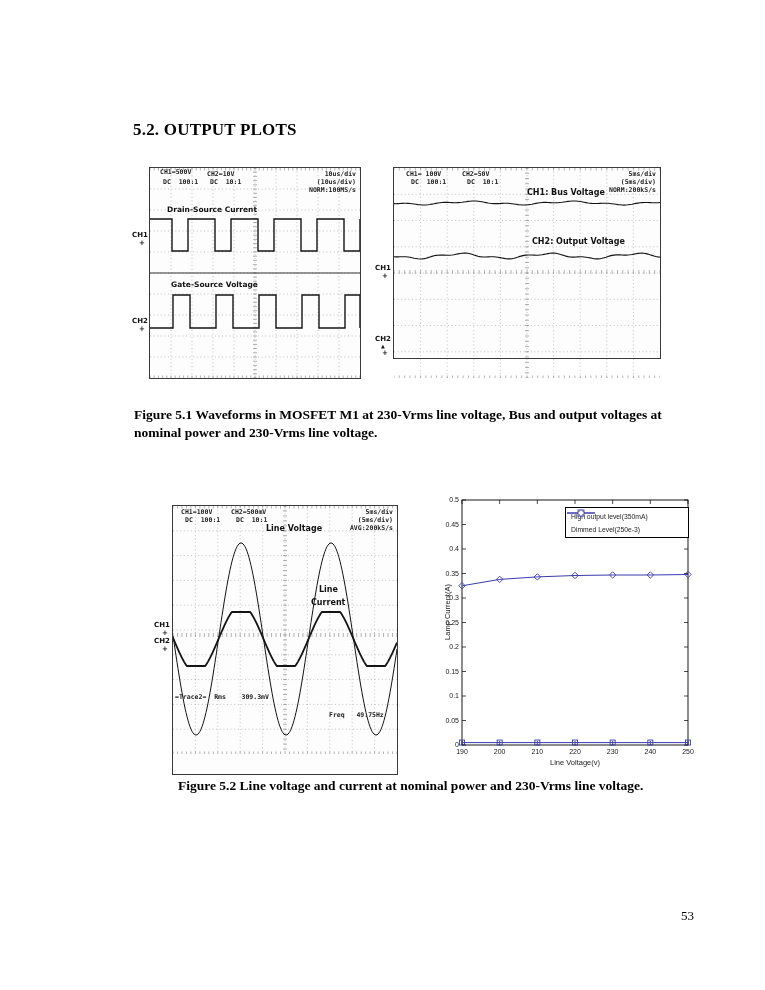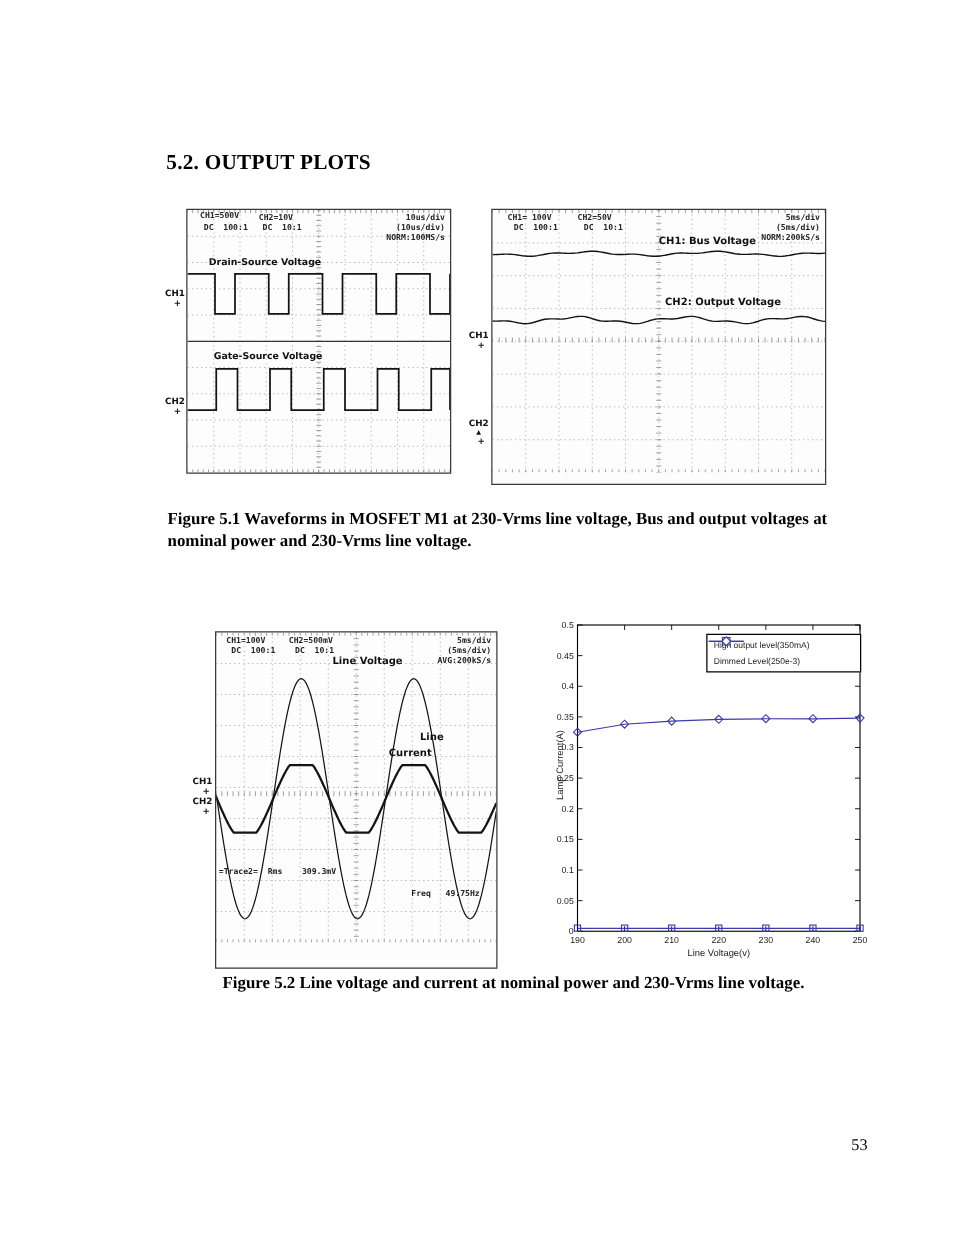--- a/index.html
+++ b/index.html
@@ -204,29 +204,29 @@
       <path d="M0 51 L22 51 L22 83 L38 83 L38 51 L65 51 L65 83 L81 83 L81 51 L108 51 L108 83 L124 83 L124 51 L151 51 L151 83 L167 83 L167 51 L194 51 L194 83 L210 83 L210 51 L210 51" fill="none" stroke="#141414" stroke-width="1.4"></path>
       <path d="M0 160 L23 160 L23 127 L40 127 L40 160 L66 160 L66 127 L83 127 L83 160 L109 160 L109 127 L126 127 L126 160 L152 160 L152 127 L169 127 L169 160 L195 160 L195 127 L210 127 L210 160 L210 160" fill="none" stroke="#141414" stroke-width="1.4"></path>
     </svg>
   <div class="sct" style="left:10px;top:1px">CH1=500V</div>
   <div class="sct" style="left:13px;top:11px">DC  100:1</div>
   <div class="sct" style="left:57px;top:3px">CH2=10V</div>
   <div class="sct" style="left:60px;top:11px">DC  10:1</div>
   <div class="sct r" style="right:4px;top:3px">10us/div</div>
   <div class="sct r" style="right:4px;top:11px">(10us/div)</div>
   <div class="sct r" style="right:4px;top:19px">NORM:100MS/s</div>
-  <div class="tl" style="left:17px;top:38px">Drain-Source Voltage</div>
+  <div class="tl" style="left:17px;top:38px">Drain-Source Current</div>
   <div class="tl" style="left:21px;top:113px">Gate-Source Voltage</div>
   <div class="chm" style="left:-18px;top:64px">CH1</div>
   <div class="chm" style="left:-11px;top:72px">+</div>
   <div class="chm" style="left:-18px;top:150px">CH2</div>
   <div class="chm" style="left:-11px;top:158px">+</div>
 </div>
 
-<div class="scope" style="left:393px;top:167px;width:268px;height:221px">
+<div class="scope" style="left:393px;top:167px;width:268px;height:192px">
   <svg id="scope2-svg" width="266" height="210">
       <line x1="26.6" y1="0" x2="26.6" y2="210" stroke="#9c9c9c" stroke-width="0.6" stroke-dasharray="1 2.6"></line>
       <line x1="53.2" y1="0" x2="53.2" y2="210" stroke="#9c9c9c" stroke-width="0.6" stroke-dasharray="1 2.6"></line>
       <line x1="79.8" y1="0" x2="79.8" y2="210" stroke="#9c9c9c" stroke-width="0.6" stroke-dasharray="1 2.6"></line>
       <line x1="106.4" y1="0" x2="106.4" y2="210" stroke="#9c9c9c" stroke-width="0.6" stroke-dasharray="1 2.6"></line>
       <line x1="133.0" y1="0" x2="133.0" y2="210" stroke="#9c9c9c" stroke-width="0.6" stroke-dasharray="1 2.6"></line>
       <line x1="159.6" y1="0" x2="159.6" y2="210" stroke="#9c9c9c" stroke-width="0.6" stroke-dasharray="1 2.6"></line>
       <line x1="186.2" y1="0" x2="186.2" y2="210" stroke="#9c9c9c" stroke-width="0.6" stroke-dasharray="1 2.6"></line>
       <line x1="212.8" y1="0" x2="212.8" y2="210" stroke="#9c9c9c" stroke-width="0.6" stroke-dasharray="1 2.6"></line>
       <line x1="239.4" y1="0" x2="239.4" y2="210" stroke="#9c9c9c" stroke-width="0.6" stroke-dasharray="1 2.6"></line>
@@ -679,21 +679,21 @@
       <polyline points="0,131.8 1,134.2 2,136.5 3,138.9 4,141.2 5,143.4 6,145.6 7,147.8 8,149.9 9,151.9 10,153.8 11,155.6 12,157.3 13,158.9 14,160.0 15,160.0 16,160.0 17,160.0 18,160.0 19,160.0 20,160.0 21,160.0 22,160.0 23,160.0 24,160.0 25,160.0 26,160.0 27,160.0 28,160.0 29,160.0 30,160.0 31,160.0 32,160.0 33,158.9 34,157.3 35,155.6 36,153.8 37,151.9 38,149.9 39,147.8 40,145.6 41,143.4 42,141.2 43,138.9 44,136.5 45,134.2 46,131.8 47,129.5 48,127.1 49,124.8 50,122.6 51,120.4 52,118.2 53,116.1 54,114.1 55,112.2 56,110.4 57,108.7 58,107.1 59,106.0 60,106.0 61,106.0 62,106.0 63,106.0 64,106.0 65,106.0 66,106.0 67,106.0 68,106.0 69,106.0 70,106.0 71,106.0 72,106.0 73,106.0 74,106.0 75,106.0 76,106.0 77,106.0 78,107.1 79,108.7 80,110.4 81,112.2 82,114.1 83,116.1 84,118.2 85,120.4 86,122.6 87,124.8 88,127.1 89,129.5 90,131.8 91,134.2 92,136.5 93,138.9 94,141.2 95,143.4 96,145.6 97,147.8 98,149.9 99,151.9 100,153.8 101,155.6 102,157.3 103,158.9 104,160.0 105,160.0 106,160.0 107,160.0 108,160.0 109,160.0 110,160.0 111,160.0 112,160.0 113,160.0 114,160.0 115,160.0 116,160.0 117,160.0 118,160.0 119,160.0 120,160.0 121,160.0 122,160.0 123,158.9 124,157.3 125,155.6 126,153.8 127,151.9 128,149.9 129,147.8 130,145.6 131,143.4 132,141.2 133,138.9 134,136.5 135,134.2 136,131.8 137,129.5 138,127.1 139,124.8 140,122.6 141,120.4 142,118.2 143,116.1 144,114.1 145,112.2 146,110.4 147,108.7 148,107.1 149,106.0 150,106.0 151,106.0 152,106.0 153,106.0 154,106.0 155,106.0 156,106.0 157,106.0 158,106.0 159,106.0 160,106.0 161,106.0 162,106.0 163,106.0 164,106.0 165,106.0 166,106.0 167,106.0 168,107.1 169,108.7 170,110.4 171,112.2 172,114.1 173,116.1 174,118.2 175,120.4 176,122.6 177,124.8 178,127.1 179,129.5 180,131.8 181,134.2 182,136.5 183,138.9 184,141.2 185,143.4 186,145.6 187,147.8 188,149.9 189,151.9 190,153.8 191,155.6 192,157.3 193,158.9 194,160.0 195,160.0 196,160.0 197,160.0 198,160.0 199,160.0 200,160.0 201,160.0 202,160.0 203,160.0 204,160.0 205,160.0 206,160.0 207,160.0 208,160.0 209,160.0 210,160.0 211,160.0 212,160.0 213,158.9 214,157.3 215,155.6 216,153.8 217,151.9 218,149.9 219,147.8 220,145.6 221,143.4 222,141.2 223,138.9 224,136.5" fill="none" stroke="#141414" stroke-width="1.8"></polyline>
     </svg>
   <div class="sct" style="left:8px;top:3px">CH1=100V</div>
   <div class="sct" style="left:12px;top:11px">DC  100:1</div>
   <div class="sct" style="left:58px;top:3px">CH2=500mV</div>
   <div class="sct" style="left:63px;top:11px">DC  10:1</div>
   <div class="sct r" style="right:4px;top:3px">5ms/div</div>
   <div class="sct r" style="right:4px;top:11px">(5ms/div)</div>
   <div class="sct r" style="right:4px;top:19px">AVG:200kS/s</div>
   <div class="tl" style="left:93px;top:19px;font-size:8px">Line Voltage</div>
-  <div class="tl" style="left:163px;top:80px;font-size:8px">Line</div>
+  <div class="tl" style="left:146px;top:80px;font-size:8px">Line</div>
   <div class="tl" style="left:138px;top:93px;font-size:8px">Current</div>
   <div class="chm" style="left:-19px;top:116px">CH1</div>
   <div class="chm" style="left:-11px;top:124px">+</div>
   <div class="chm" style="left:-19px;top:132px">CH2</div>
   <div class="chm" style="left:-11px;top:140px">+</div>
   <div class="sct" style="left:2px;top:188px">=Trace2=  Rms    309.3mV</div>
   <div class="sct" style="left:156px;top:206px">Freq   49.75Hz</div>
 </div>
 
 <div class="chart" style="left:435px;top:492px;width:265px;height:285px">

